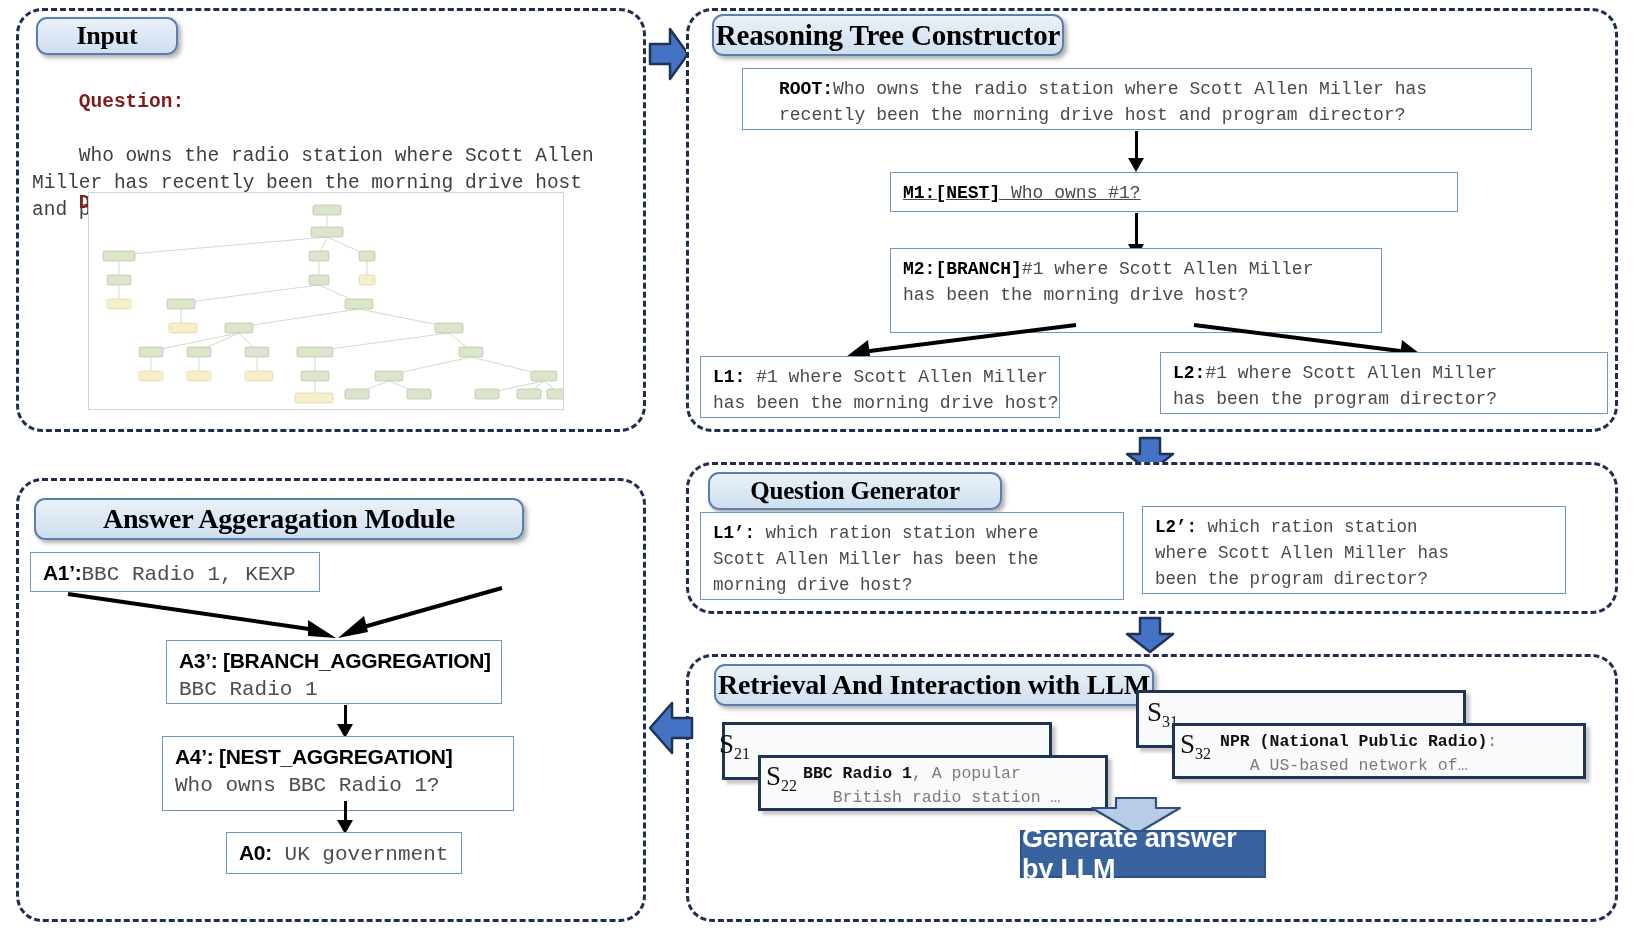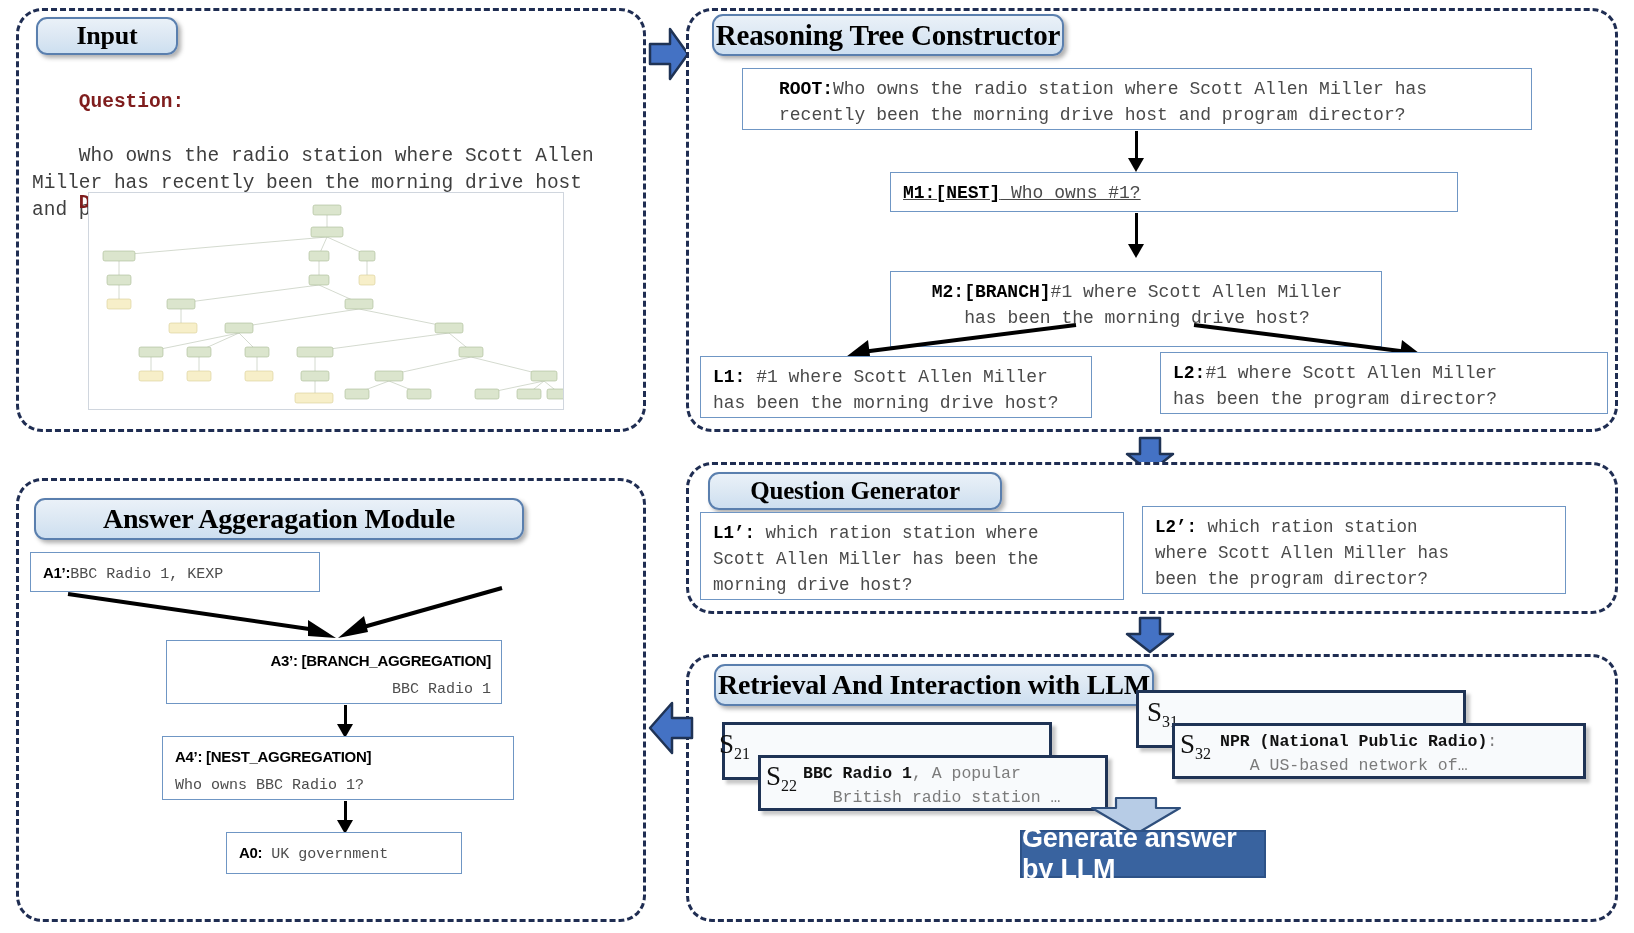--- a/index.html
+++ b/index.html
@@ -153,21 +153,21 @@
     box-sizing: border-box;
     letter-spacing: -0.2px;
   }
 
   .aggbox {
     position: absolute;
     border: 1.6px solid #6f96c4;
     background: #fff;
     box-sizing: border-box;
     font-family: "Liberation Mono", monospace;
-    font-size: 15px;
+    font-size: 21px;
     line-height: 27px;
     color: #4d4d4d;
     padding: 6px 10px 6px 12px;
     white-space: pre;
   }
   .aggbox .bk {
     color: #000;
     font-weight: bold;
     font-family: "Liberation Sans", sans-serif;
     letter-spacing: -0.3px;
@@ -266,33 +266,33 @@
 recently been the morning drive host and program director?</span></div>
 
   <div class="arrowline" style="left:1135px; top:131px; width:3px; height:30px;"></div>
   <div class="arrowhead ah-down" style="left:1128px; top:158px;"></div>
 
   <div class="nodebox" style="left:890px; top:172px; width:568px; height:40px;text-decoration:underline;"><span class="tag">M1:[NEST]</span><span> Who owns #1?</span></div>
 
   <div class="arrowline" style="left:1135px; top:213px; width:3px; height:34px;"></div>
   <div class="arrowhead ah-down" style="left:1128px; top:244px;"></div>
 
-  <div class="nodebox" style="left:890px; top:271px; width:492px; height:76px;text-align:center;"><span class="tag">M2:[BRANCH]</span><span>#1 where Scott Allen Miller
+  <div class="nodebox" style="left:890px; top:248px; width:492px; height:85px;"><span class="tag">M2:[BRANCH]</span><span>#1 where Scott Allen Miller
 has been the morning drive host?</span></div>
 
   <svg style="position:absolute; left:830px; top:322px;" width="250" height="42" viewBox="0 0 250 42">
     <line x1="246" y1="3" x2="32" y2="30" stroke="#000" stroke-width="4"></line>
     <polygon points="12,38 38,18 40,34" fill="#000"></polygon>
   </svg>
   <svg style="position:absolute; left:1190px; top:322px;" width="250" height="42" viewBox="0 0 250 42">
     <line x1="4" y1="3" x2="218" y2="30" stroke="#000" stroke-width="4"></line>
     <polygon points="238,38 212,18 210,34" fill="#000"></polygon>
   </svg>
 
-  <div class="nodebox" style="left:700px; top:356px; width:392px; height:62px;"><span class="tag">L1:</span><span> #1 where Scott Allen Miller
+  <div class="nodebox" style="left:700px; top:356px; width:360px; height:62px;"><span class="tag">L1:</span><span> #1 where Scott Allen Miller
 has been the morning drive host?</span></div>
 
   <div class="nodebox" style="left:1160px; top:352px; width:448px; height:62px;"><span class="tag">L2:</span><span>#1 where Scott Allen Miller
 has been the program director?</span></div>
 
   <svg class="blockarrow" style="left:1124px; top:436px;" width="52" height="38" viewBox="0 0 52 38">
     <polygon points="16,2 36,2 36,18 49,18 26,36 3,18 16,18" fill="#4472c4" stroke="#1f3355" stroke-width="2.5" stroke-linejoin="round"></polygon>
   </svg>
 
   <div class="panel" style="left:686px; top:462px; width:932px; height:152px;"></div>
@@ -358,27 +358,27 @@
 
   <svg style="position:absolute; left:64px; top:590px;" width="280" height="52" viewBox="0 0 280 52">
     <line x1="4" y1="4" x2="252" y2="40" stroke="#000" stroke-width="4"></line>
     <polygon points="272,48 244,30 244,46" fill="#000"></polygon>
   </svg>
   <svg style="position:absolute; left:330px; top:584px;" width="180" height="58" viewBox="0 0 180 58">
     <line x1="172" y1="4" x2="30" y2="44" stroke="#000" stroke-width="4"></line>
     <polygon points="8,54 34,32 38,48" fill="#000"></polygon>
   </svg>
 
-  <div class="aggbox" style="left:166px; top:640px; width:336px; height:64px;text-align:right;"><span class="bk">A3’: [BRANCH_AGGREGATION]</span>
+  <div class="aggbox" style="left:166px; top:640px; width:336px; height:64px;"><span class="bk">A3’: [BRANCH_AGGREGATION]</span>
 <span>BBC Radio 1</span></div>
 
   <div class="arrowline" style="left:344px; top:705px; width:3px; height:22px;"></div>
   <div class="arrowhead ah-down" style="left:337px; top:724px;"></div>
 
-  <div class="aggbox" style="left:162px; top:736px; width:352px; height:64px;"><span class="bk">A4’: [NEST_AGGREGATION]</span>
+  <div class="aggbox" style="left:162px; top:736px; width:352px; height:75px;"><span class="bk">A4’: [NEST_AGGREGATION]</span>
 <span>Who owns BBC Radio 1?</span></div>
 
   <div class="arrowline" style="left:344px; top:801px; width:3px; height:22px;"></div>
   <div class="arrowhead ah-down" style="left:337px; top:820px;"></div>
 
   <div class="aggbox" style="left:226px; top:832px; width:236px; height:42px;"><span class="bk">A0:</span><span> UK government</span></div>
 
 </div>
 
 </body></html>

